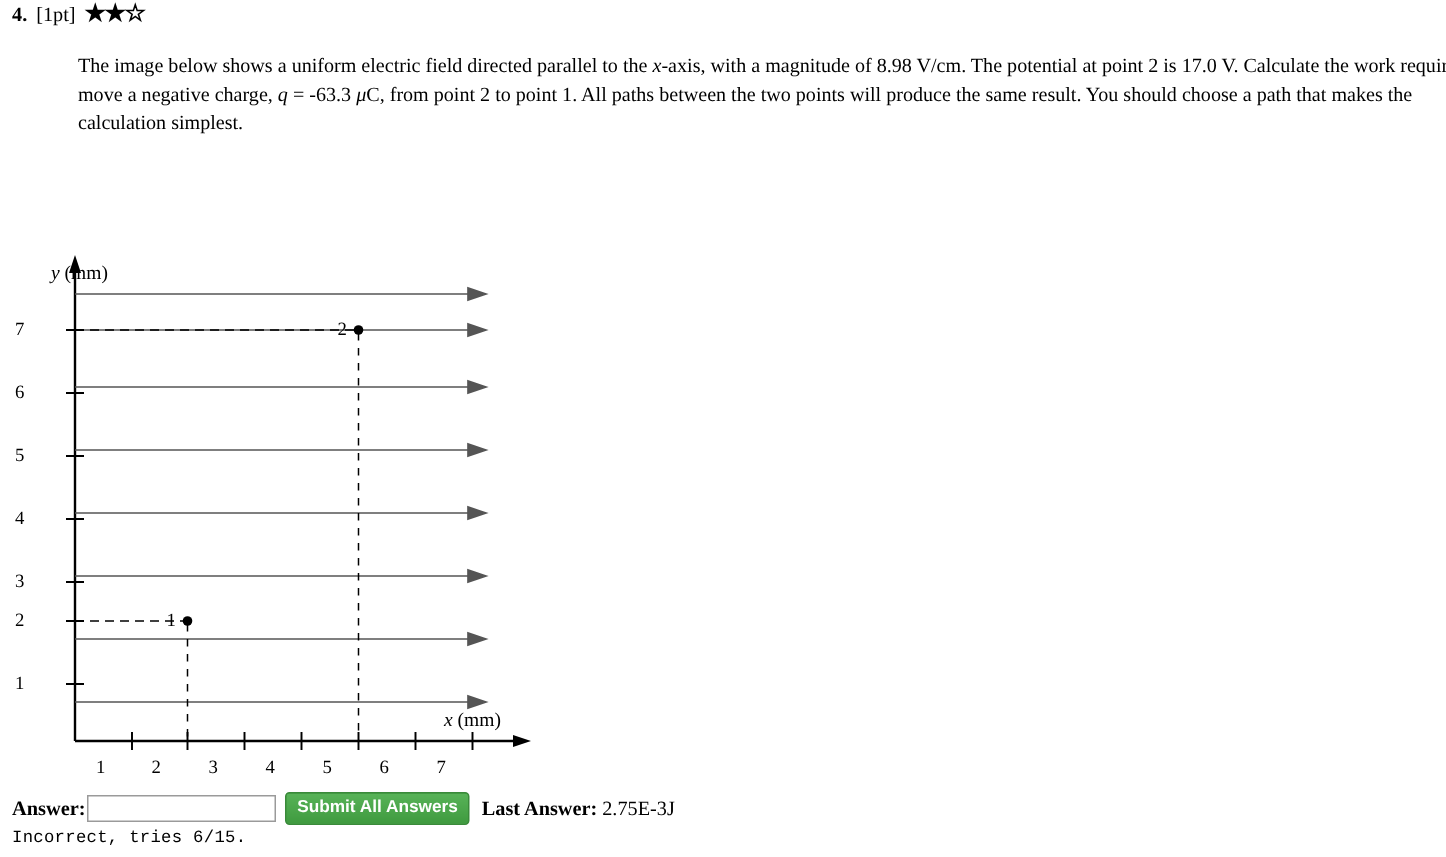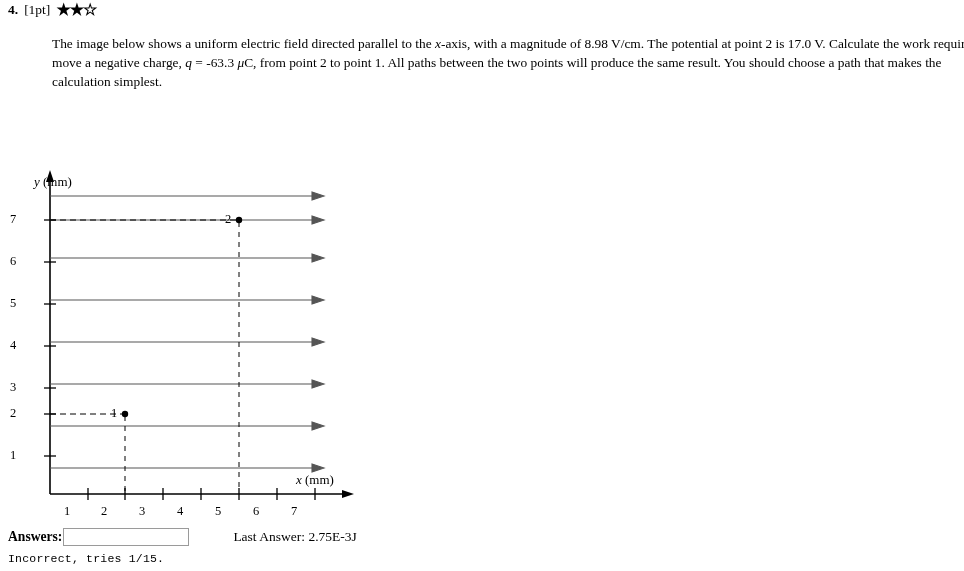--- a/index.html
+++ b/index.html
@@ -123,21 +123,21 @@
     font-size: 11.5px;
     font-weight: bold;
     padding: 3px 7px 4px 7px;
     cursor: pointer;
     line-height: 1.1;
   }
   .last-answer {
     margin-left: 8px;
     font-size: 13.5px;
   }
-  .last-answer b { font-weight: normal; margin-left: 36px; }
+  .last-answer b { font-weight: bold; }
 
   .status-line {
     position: absolute;
     left: 8px;
     top: 552px;
     font-family: "Liberation Mono", monospace;
     font-size: 11.5px;
     letter-spacing: 0.2px;
   }
 </style>
@@ -247,23 +247,24 @@
     <div class="tick-label" style="left:215px; top:344px;">5</div>
     <div class="tick-label" style="left:253px; top:344px;">6</div>
     <div class="tick-label" style="left:291px; top:344px;">7</div>
 
     
     <div class="pt-label" style="left:225px; top:52px;">2</div>
     <div class="pt-label" style="left:111px; top:246px;">1</div>
   </div>
 
   <div class="answer-row">
-    <span class="answer-label">Answers:</span>
+    <span class="answer-label">Answer:</span>
     <input class="answer-input" type="text" placeholder="" style="">
+    <button class="submit-btn">Submit All Answers</button>
     <span class="last-answer">
       <b>Last Answer:</b>
       <span>2.75E-3J</span>
     </span>
   </div>
 
-  <div class="status-line">Incorrect, tries 1/15.</div>
+  <div class="status-line">Incorrect, tries 6/15.</div>
 
 </div>
 
 </body></html>

